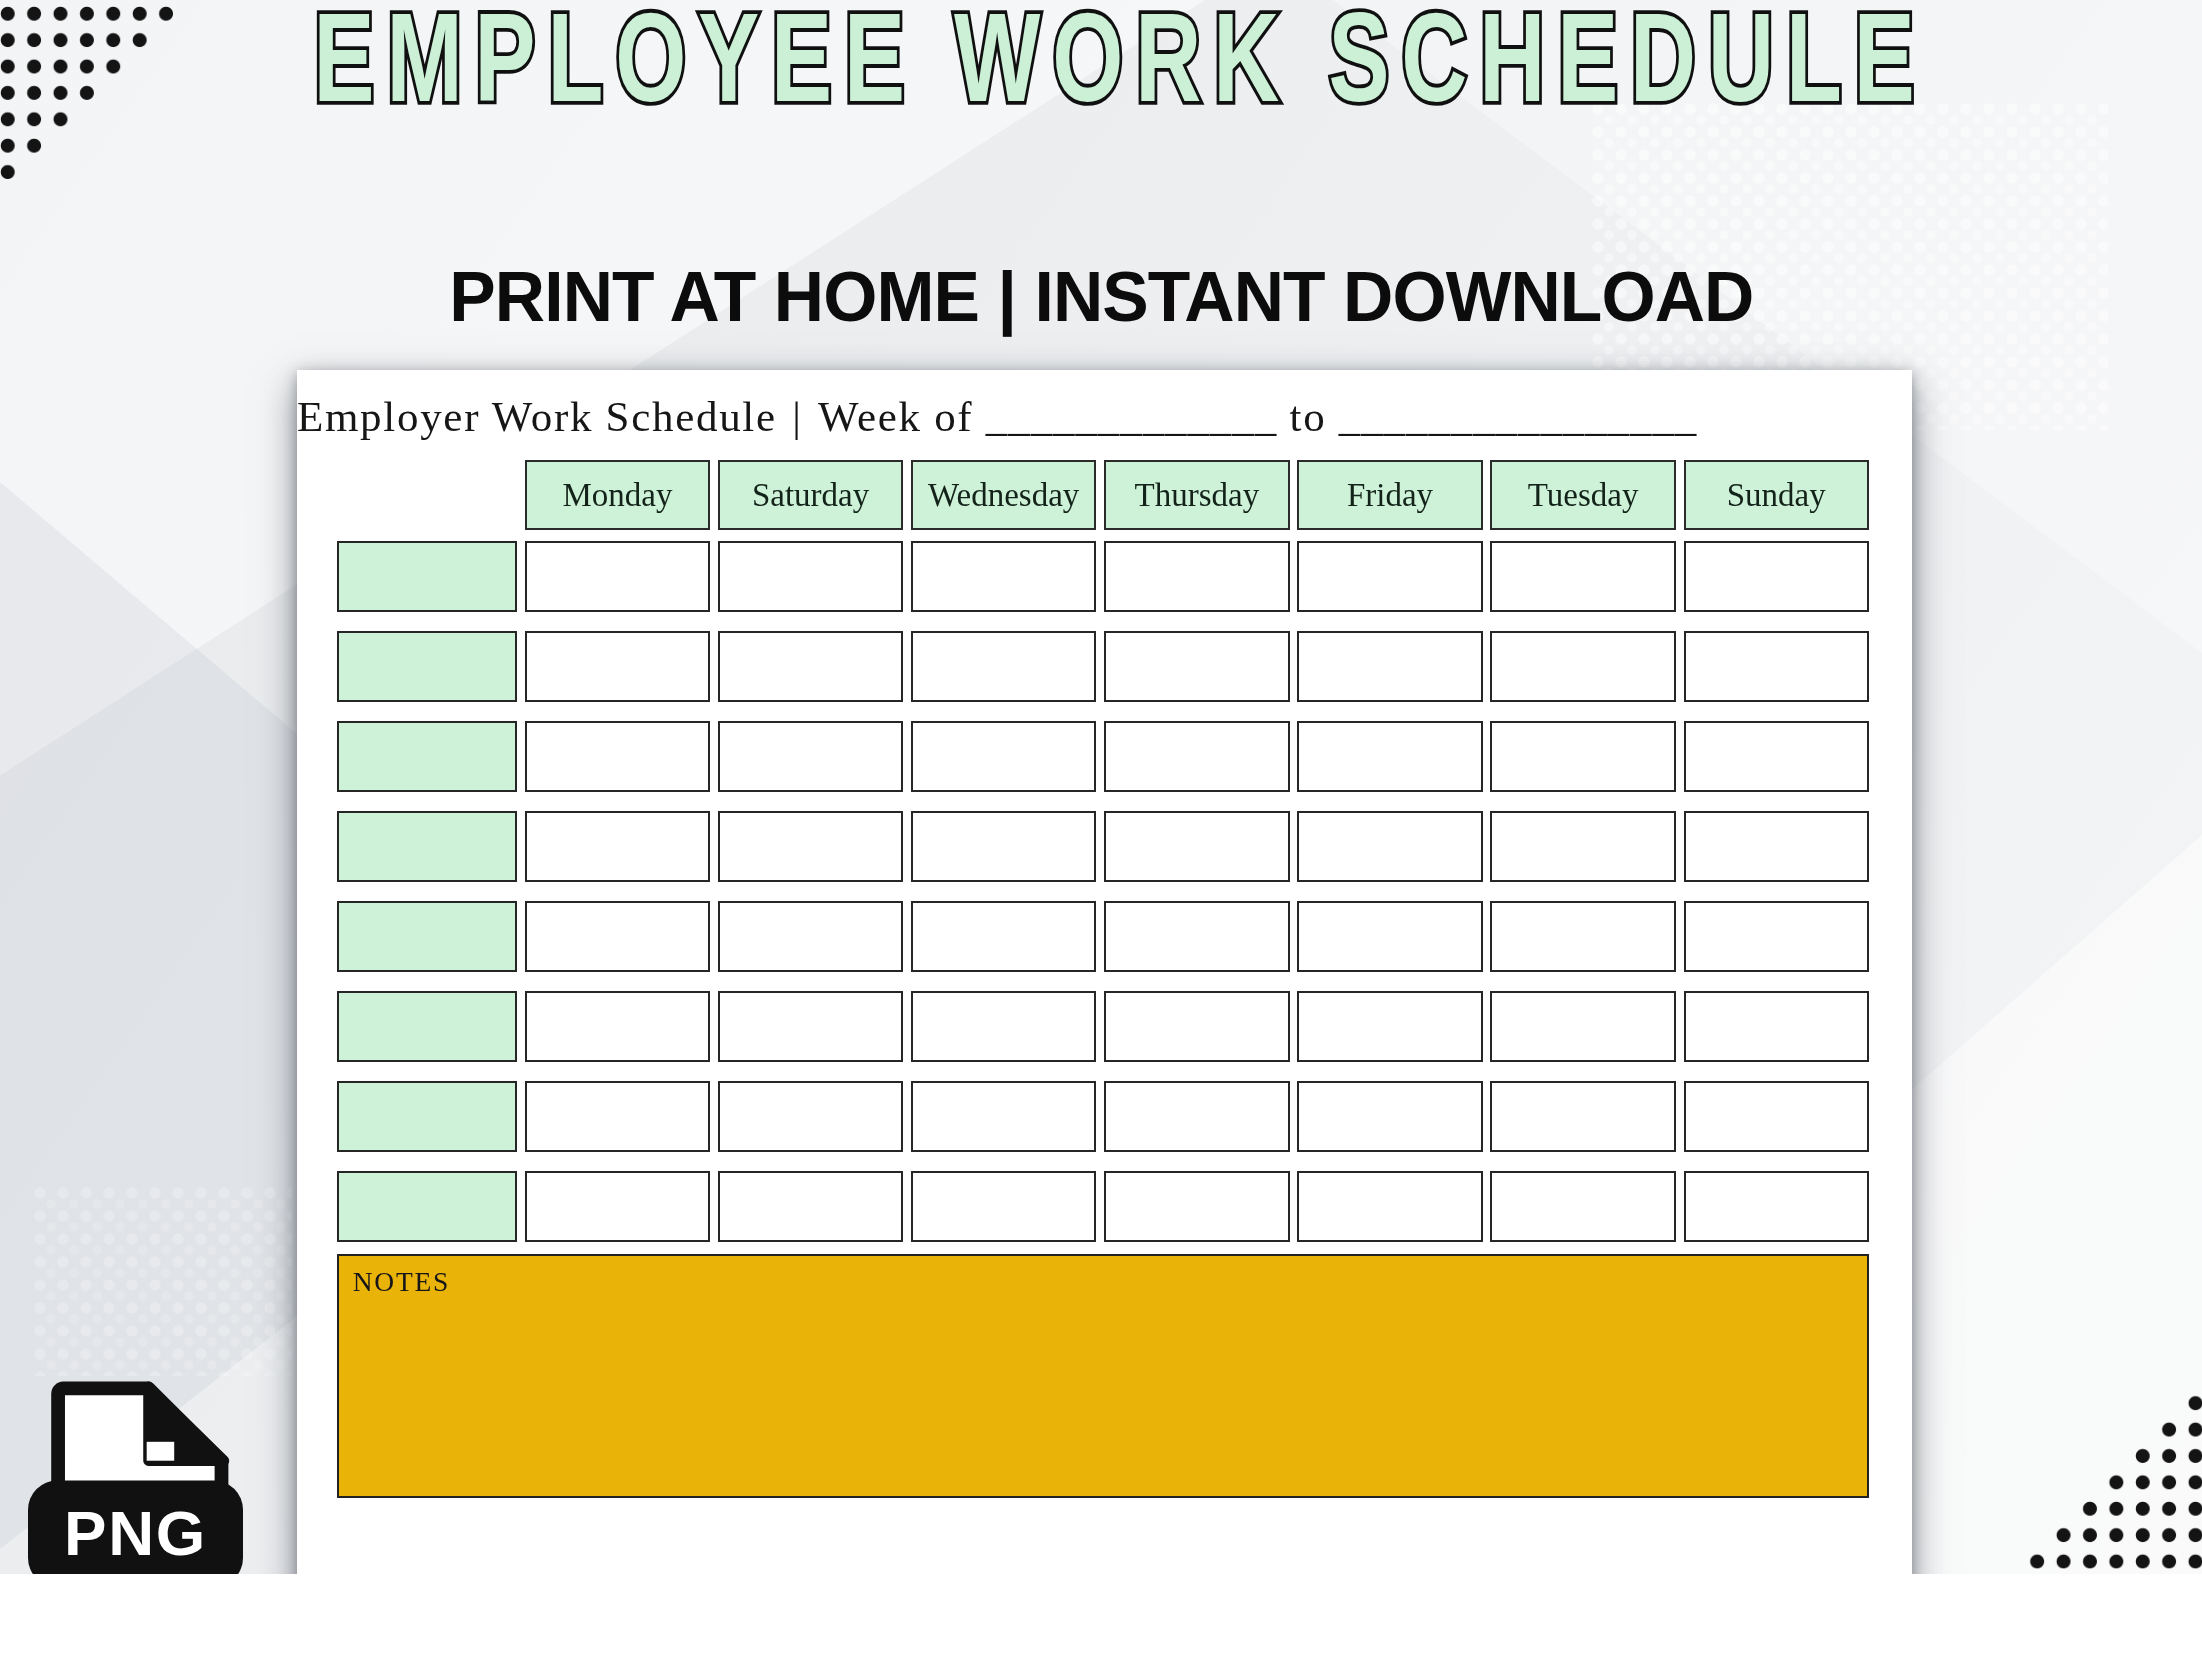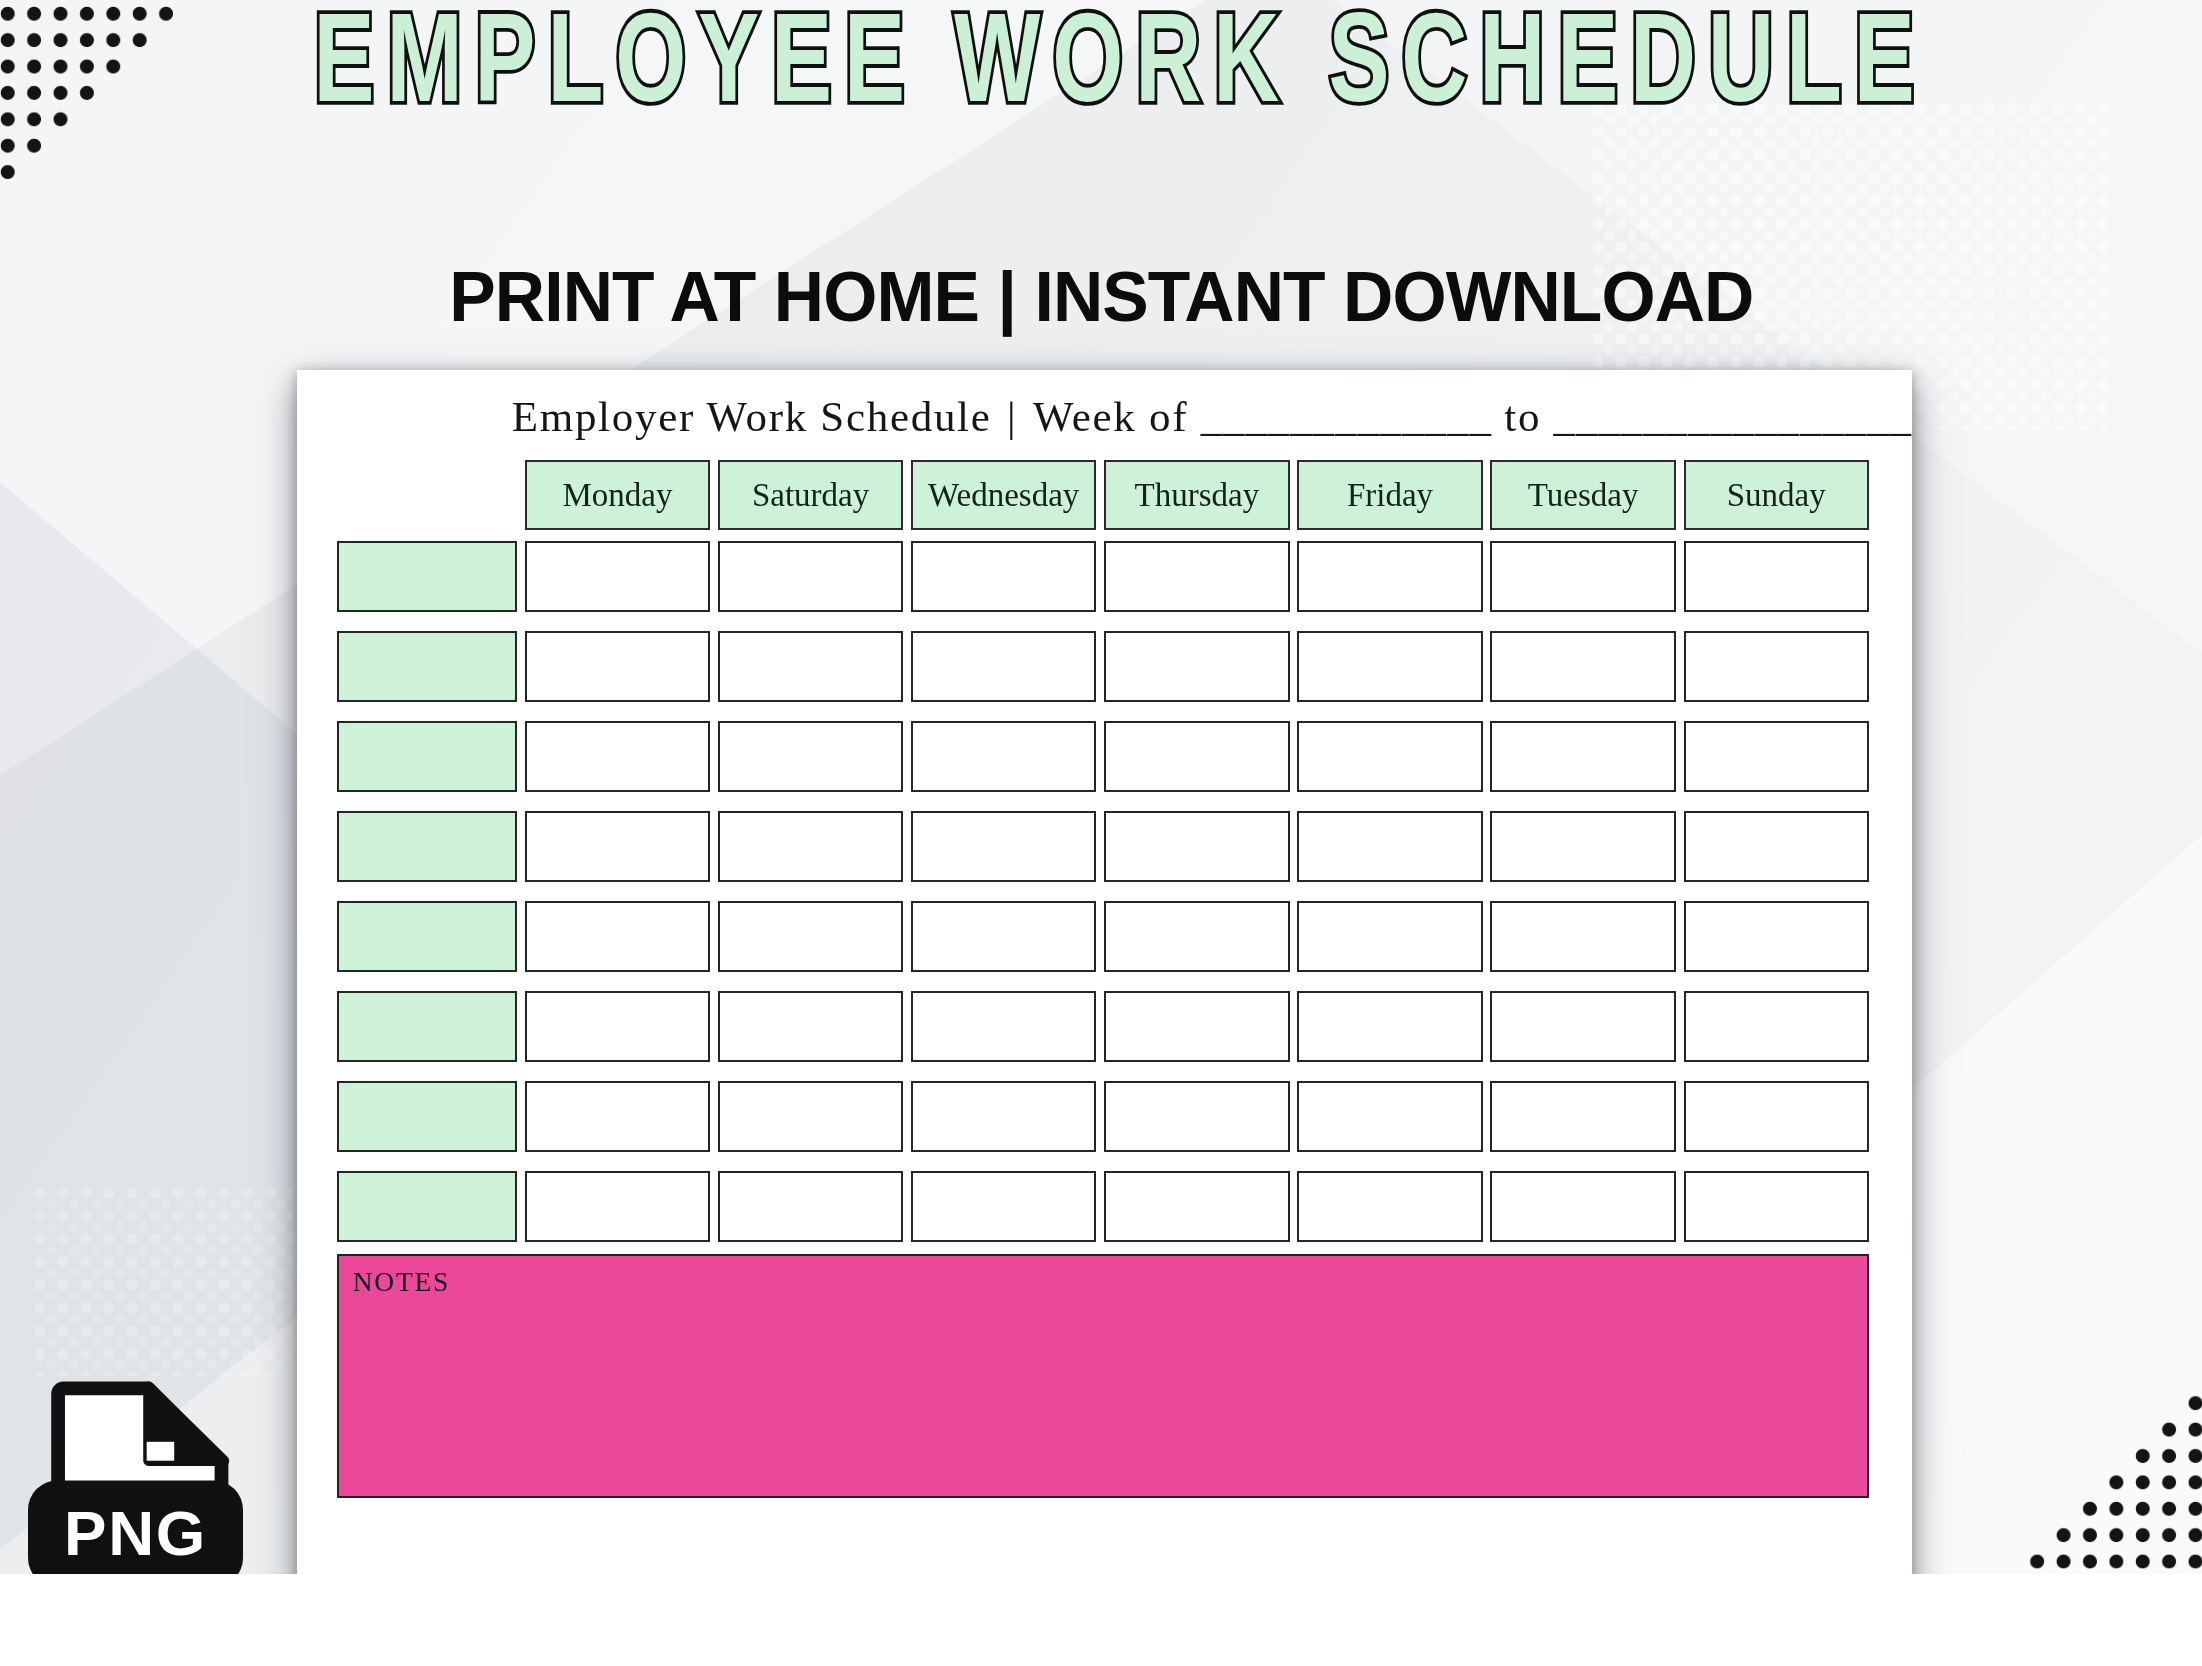--- a/index.html
+++ b/index.html
@@ -47,21 +47,21 @@
   .line1{top:-12px;}
   .line2{top:114px;}
   .subtitle{position:absolute;top:258px;width:100%;text-align:center;white-space:nowrap;
     font-family:"Liberation Sans",sans-serif;font-weight:700;font-size:71px;
     letter-spacing:-0.9px;color:#0c0c0c;line-height:1.1;}
   .subtitle>span{display:inline-block;transform:scaleX(.98);transform-origin:50% 50%;}
 
   
   .sheet{position:absolute;left:297px;top:370px;width:1615px;height:1249px;background:#ffffff;
     box-shadow:0 13.8px 36px rgba(50,55,65,.55),0 3.4px 12px rgba(50,55,65,.38);}
-  .sheet-header{position:absolute;top:22.4px;left:0;right:0;text-align:right;
+  .sheet-header{position:absolute;top:22.4px;left:0;right:0;text-align:left;
     font-family:"Liberation Serif",serif;font-size:43px;letter-spacing:1.7px;color:#161616;white-space:nowrap;}
   .sheet-header .sep{padding:0 15.5px;}
   .sheet-header .blank{letter-spacing:0.9px;}
 
   .grid{position:absolute;left:40px;top:90px;width:1532px;}
   .grid-row{display:grid;grid-template-columns:180px repeat(7,1fr);column-gap:7.7px;}
   .day-row{height:70px;margin-bottom:11.2px;}
   .day-cell{background:#cdf2d8;border:2.6px solid #2b2b2b;box-sizing:border-box;
     display:flex;align-items:center;justify-content:center;
     font-family:"Liberation Serif",serif;font-size:33px;color:#14231a;}
@@ -73,21 +73,21 @@
   .label-cell{background:#cdf2d8;border:2.6px solid #262626;box-sizing:border-box;}
 
   .corner-cell{position:relative;background:#ffffff;border:2.6px solid #222222;box-sizing:border-box;
     background-image:linear-gradient(to top right,transparent calc(50% - 1.7px),
       #222 calc(50% - 1.7px),#222 calc(50% + 1.7px),transparent calc(50% + 1.7px));}
   .corner-time{position:absolute;top:3.4px;left:12px;font-family:"Liberation Serif",serif;
     font-size:26px;letter-spacing:1.7px;color:#111;}
   .corner-emp{position:absolute;bottom:1.7px;right:5.2px;font-family:"Liberation Serif",serif;
     font-size:28px;color:#111;}
 
-  .notes-box{margin-top:12px;height:244px;background:#ec4899;border:2.6px solid #222;box-sizing:border-box;
+  .notes-box{margin-top:12px;height:244px;background:#eab308;border:2.6px solid #222;box-sizing:border-box;
     padding:10.3px 13.8px;}
   .notes-label{font-family:"Liberation Serif",serif;font-size:27.5px;letter-spacing:1.7px;color:#15151a;}
 
   
   .png-badge{position:absolute;left:28px;top:1378px;width:215px;height:248px;}
 </style>
 </head>
 <body>
 
 <div class="canvas">

